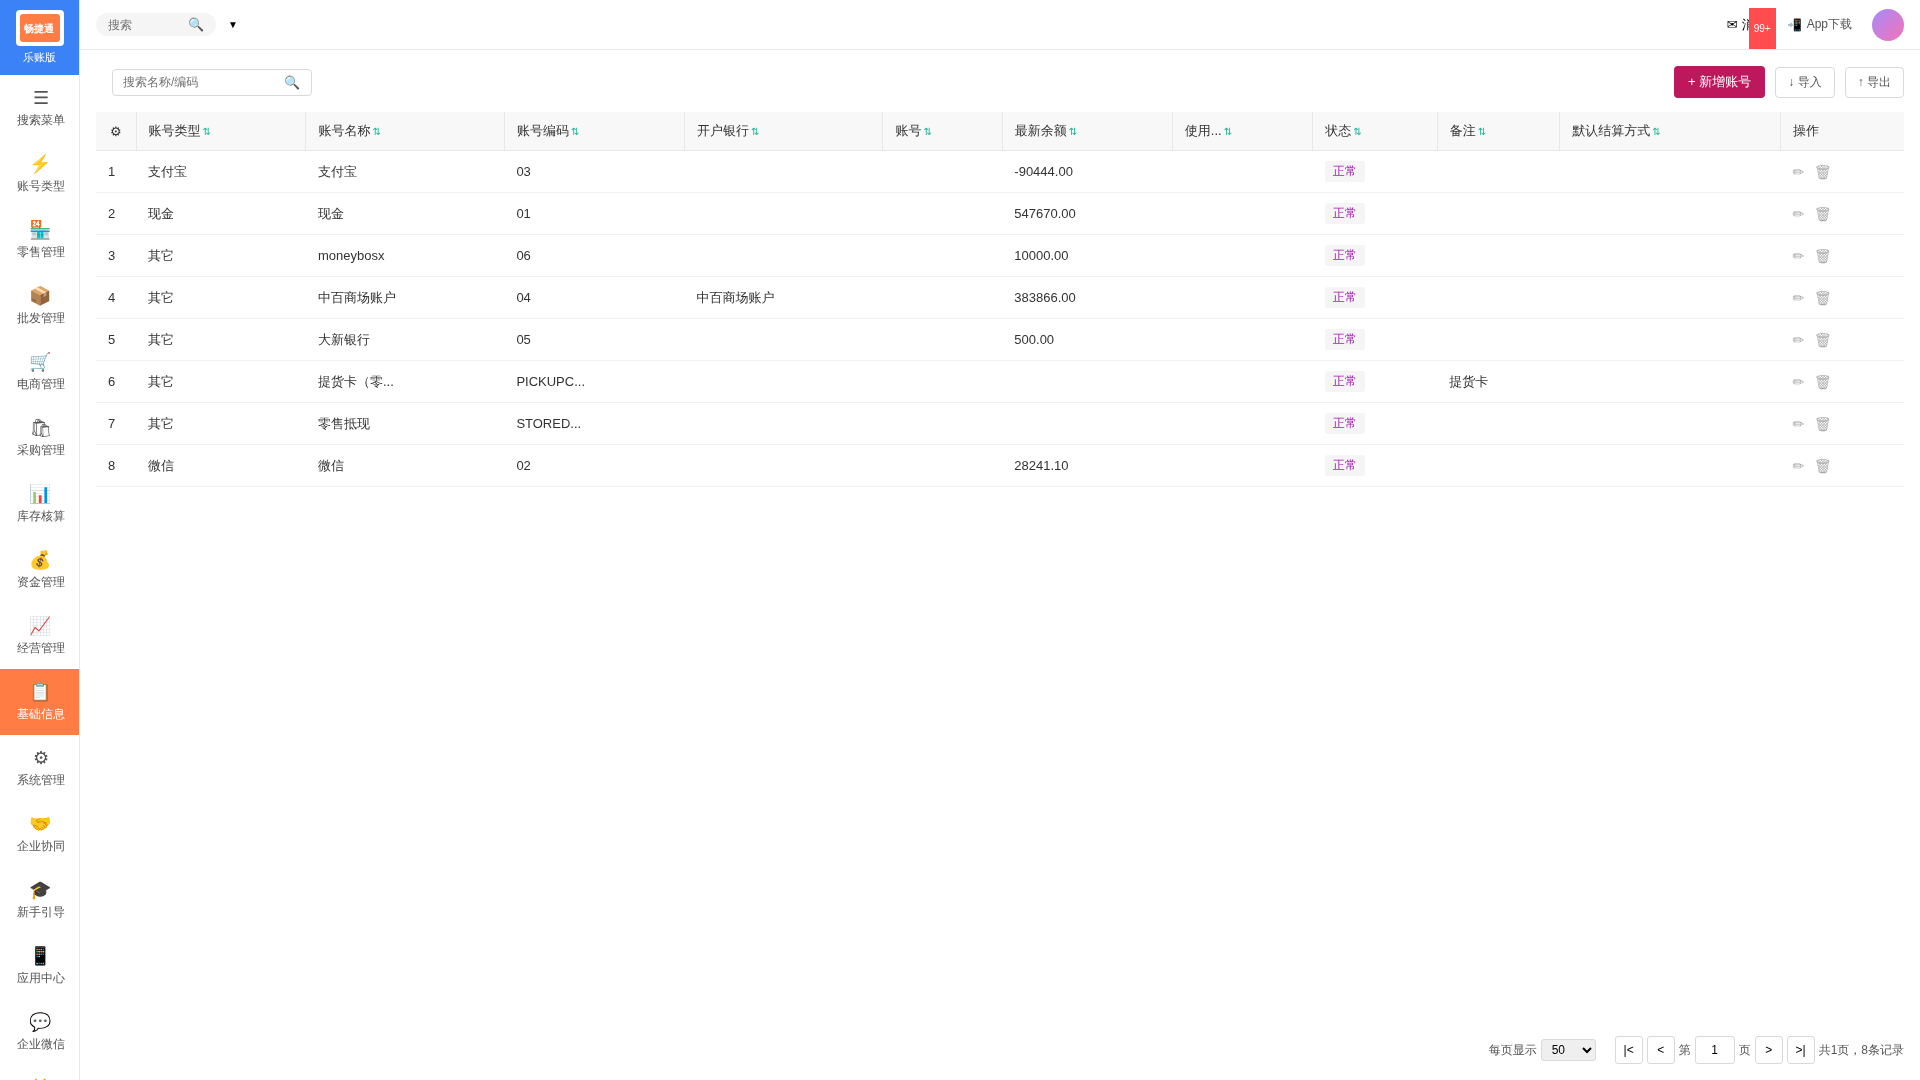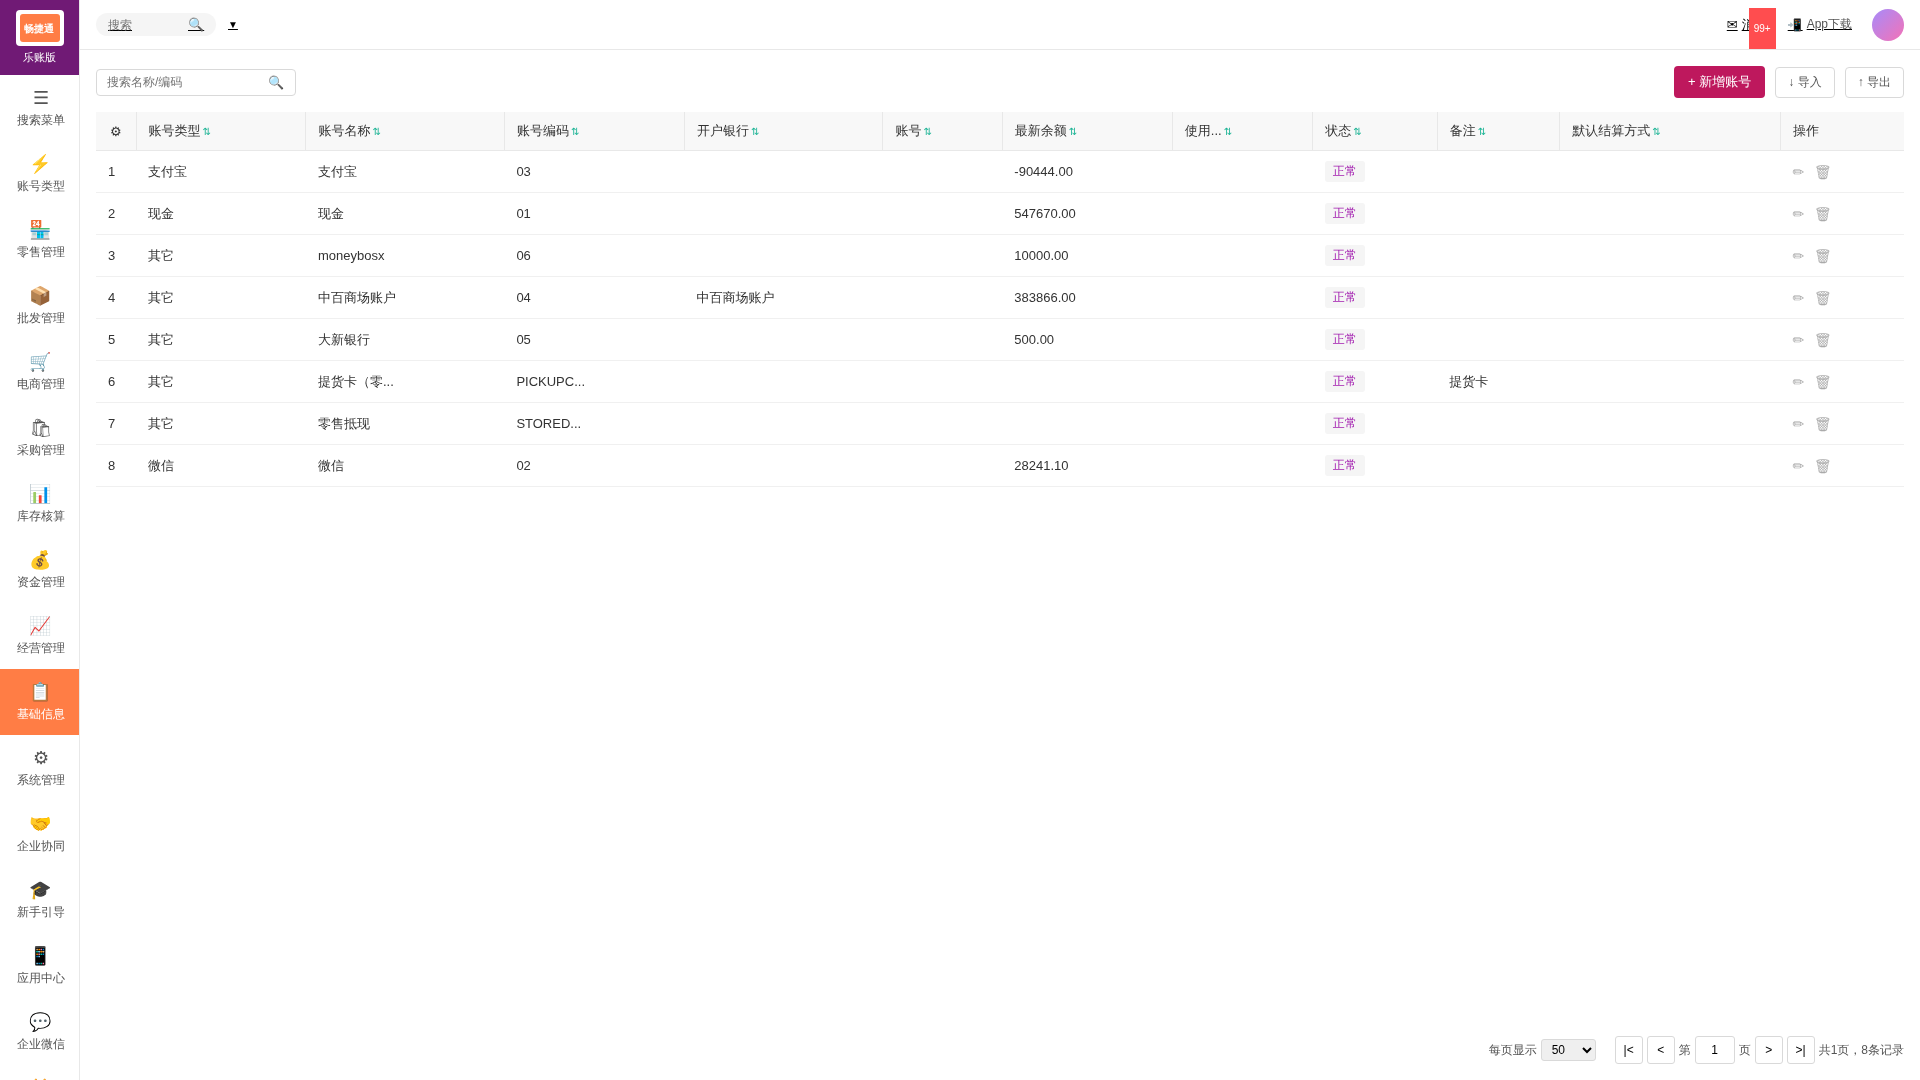--- a/index.html
+++ b/index.html
@@ -10,21 +10,21 @@
       width: 80px;
       background: #fff;
       display: flex;
       flex-direction: column;
       align-items: center;
       border-right: 1px solid #e8e8e8;
       flex-shrink: 0;
     }
     .sidebar-logo {
       width: 100%;
-      background: #701a75;
+      background: #3b82f6;
       display: flex;
       align-items: center;
       justify-content: center;
       padding: 10px 5px;
       flex-direction: column;
     }
     .sidebar-logo-img {
       width: 48px;
       height: 36px;
       background: #fff;
@@ -68,21 +68,20 @@
     
     .topbar {
       height: 50px;
       background: #fff;
       display: flex;
       align-items: center;
       justify-content: space-between;
       padding: 0 16px;
       border-bottom: 1px solid #e8e8e8;
       flex-shrink: 0;
-      text-decoration: underline;
     }
     .topbar-left {
       display: flex;
       align-items: center;
       gap: 12px;
     }
     .topbar-search {
       display: flex;
       align-items: center;
       background: #f5f5f5;
@@ -194,20 +193,21 @@
       margin-bottom: 14px;
     }
     .search-box {
       display: flex;
       align-items: center;
       border: 1px solid #d9d9d9;
       border-radius: 4px;
       padding: 5px 10px;
       width: 200px;
       gap: 6px;
+      margin-left: 16px;
     }
     .search-box input {
       border: none;
       outline: none;
       font-size: 12px;
       flex: 1;
     }
     .toolbar-right {
       display: flex;
       align-items: center;

